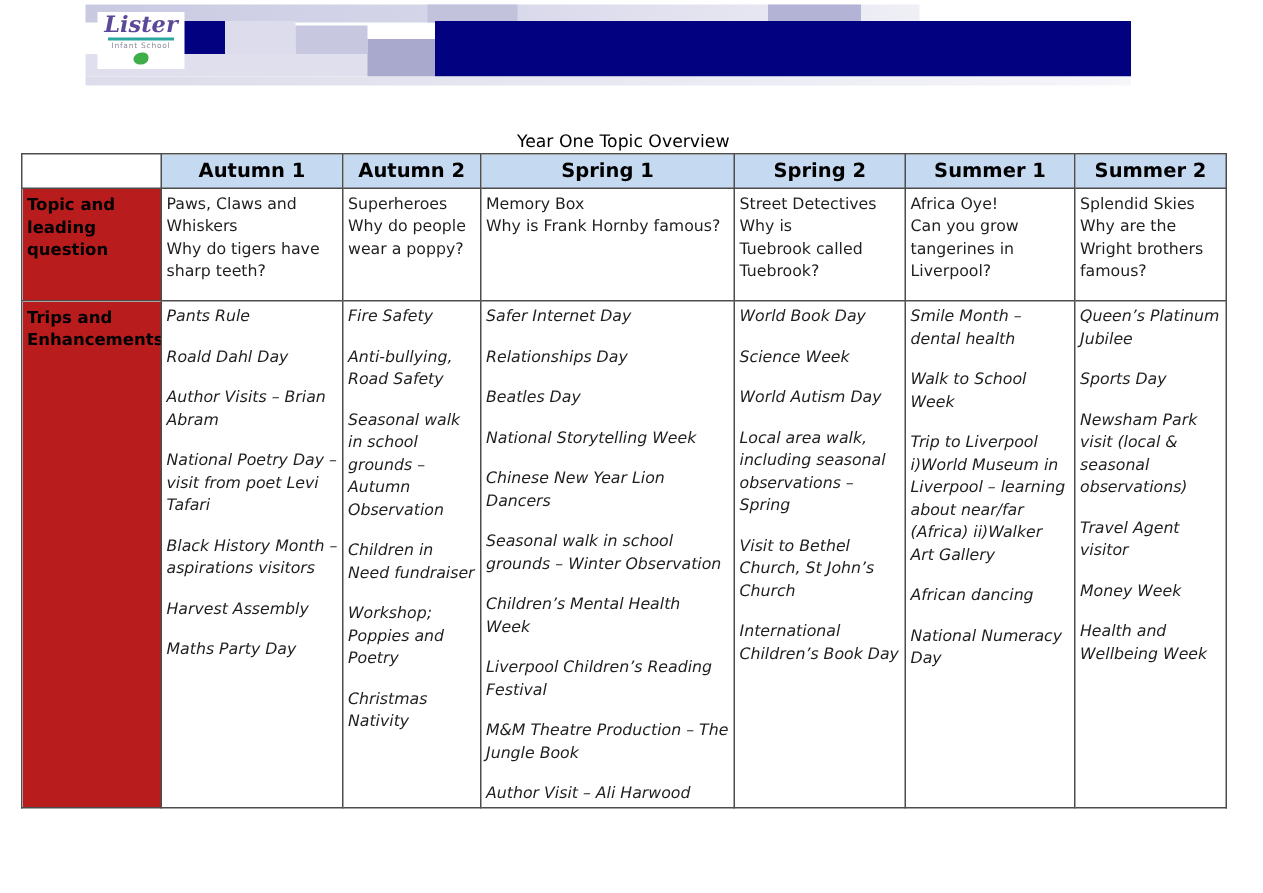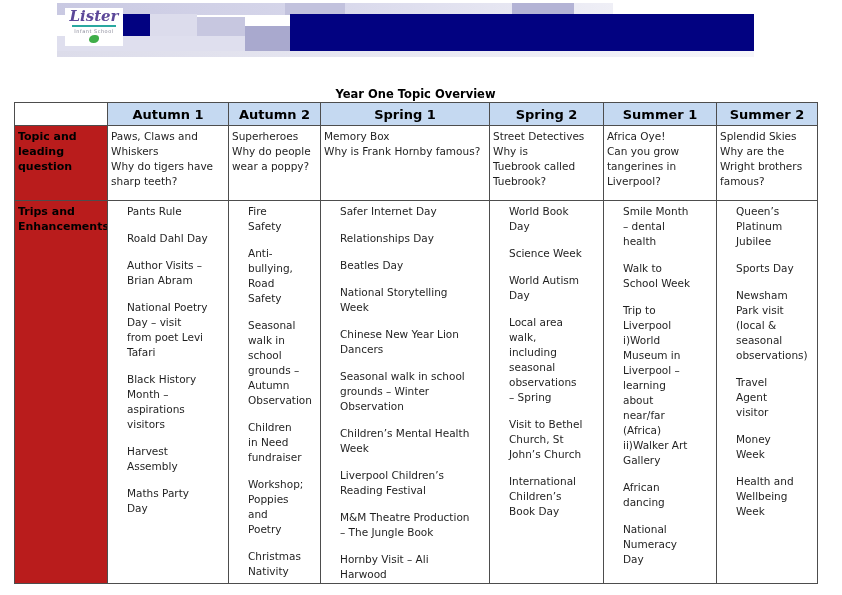--- a/index.html
+++ b/index.html
@@ -29,37 +29,37 @@
         font-style:italic;font-weight:bold;color:#5c4899;font-size:15px;
         line-height:17px;display:block;}
   .logo-rule{display:block;width:44px;height:2px;background:#2aa8a0;margin:0 auto 1px;}
   .logo-sub{font-size:5px;color:#8a8a9a;letter-spacing:.5px;display:block;line-height:6px;}
   .logo-blob{display:block;width:10px;height:8px;background:#3fae49;
         border-radius:60% 40% 55% 45%;margin:1px auto 0;}
   .tagline{left:62px;top:43px;font-size:10px;font-weight:bold;color:#f5291b;
         letter-spacing:.3px;white-space:nowrap;}
   
   .doc-title{position:absolute;left:14px;top:87px;width:803px;text-align:center;
-        font-size:11.5px;font-weight:bold;color:#000;}
+        font-size:11.5px;font-weight:normal;color:#000;}
   
   table.topic-table{position:absolute;left:14px;top:102px;width:803px;
         border-collapse:collapse;table-layout:fixed;}
   .topic-table td,.topic-table th{border:1px solid #4d4d4d;padding:1px 3px;
         font-size:10.5px;line-height:15px;overflow:hidden;}
   .topic-table th.head{background:#c5d9f1;font-size:13px;font-weight:bold;
         height:20px;vertical-align:middle;color:#000;}
   .topic-table th.corner{background:#ffffff;}
   td.rowlabel{background:#b91c1c;font-weight:bold;font-size:11px;
         vertical-align:middle;color:#000;}
   td.rowlabel-top{vertical-align:top;padding-top:16px;}
   tr.topic-row td{height:70px;vertical-align:top;padding-top:3px;}
   tr.trips-row td{height:322px;vertical-align:top;padding-top:3px;}
   .topic-name{font-weight:normal;white-space:pre-line;}
   .topic-q{white-space:pre-line;}
-  tr.trips-row p{margin:0 16px 12px;}
+  tr.trips-row p{margin:0 0 12px;font-style:italic;}
   tr.trips-row p:last-child{margin-bottom:0;}
 </style>
 </head>
 <body>
 
 <div class="banner">
   <div class="b top1"></div>
   <div class="b top2"></div>
   <div class="b top3"></div>
   <div class="b lt2"></div>
@@ -159,21 +159,21 @@
         <td>
           <p>Safer Internet Day</p>
           <p>Relationships Day</p>
           <p>Beatles Day</p>
           <p>National Storytelling Week</p>
           <p>Chinese New Year Lion Dancers</p>
           <p>Seasonal walk in school grounds – Winter Observation</p>
           <p>Children’s Mental Health Week</p>
           <p>Liverpool Children’s Reading Festival</p>
           <p>M&amp;M Theatre Production – The Jungle Book</p>
-          <p>Hornby Visit – Ali Harwood</p>
+          <p>Author Visit – Ali Harwood</p>
         </td>
         <td>
           <p>World Book Day</p>
           <p>Science Week</p>
           <p>World Autism Day</p>
           <p>Local area walk, including seasonal observations – Spring</p>
           <p>Visit to Bethel Church, St John’s Church</p>
           <p>International Children’s Book Day</p>
         </td>
         <td>

